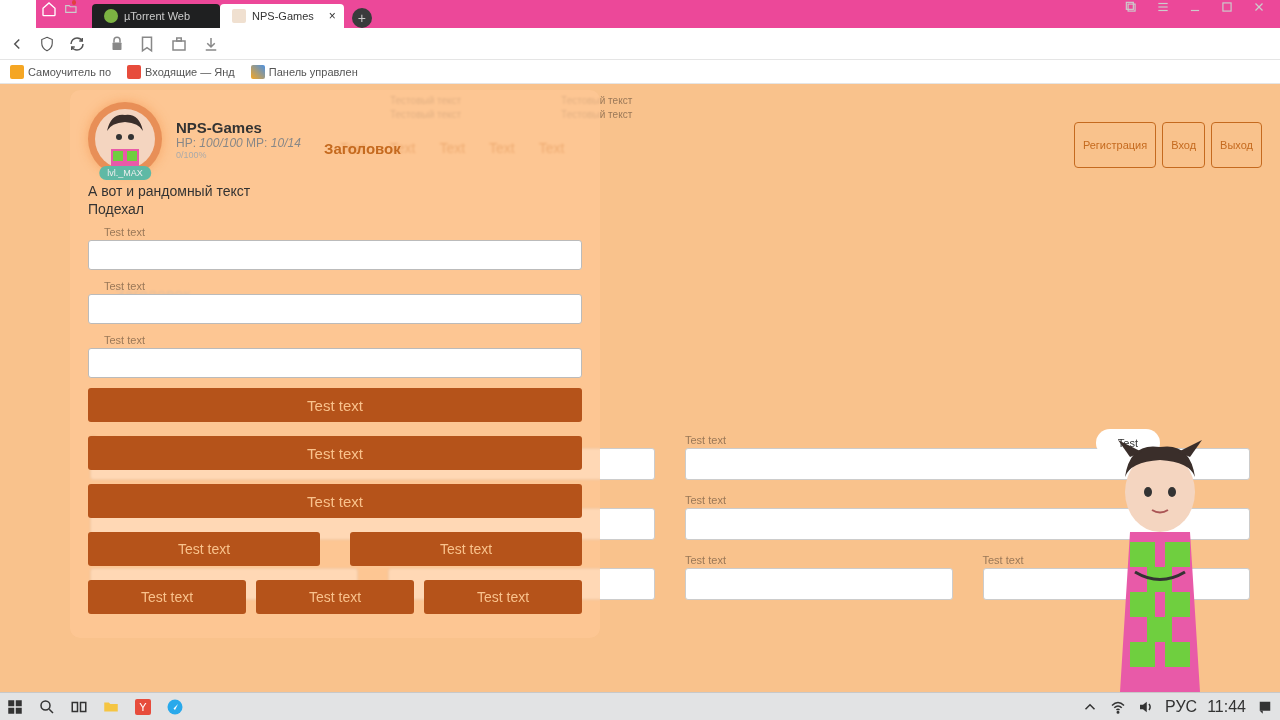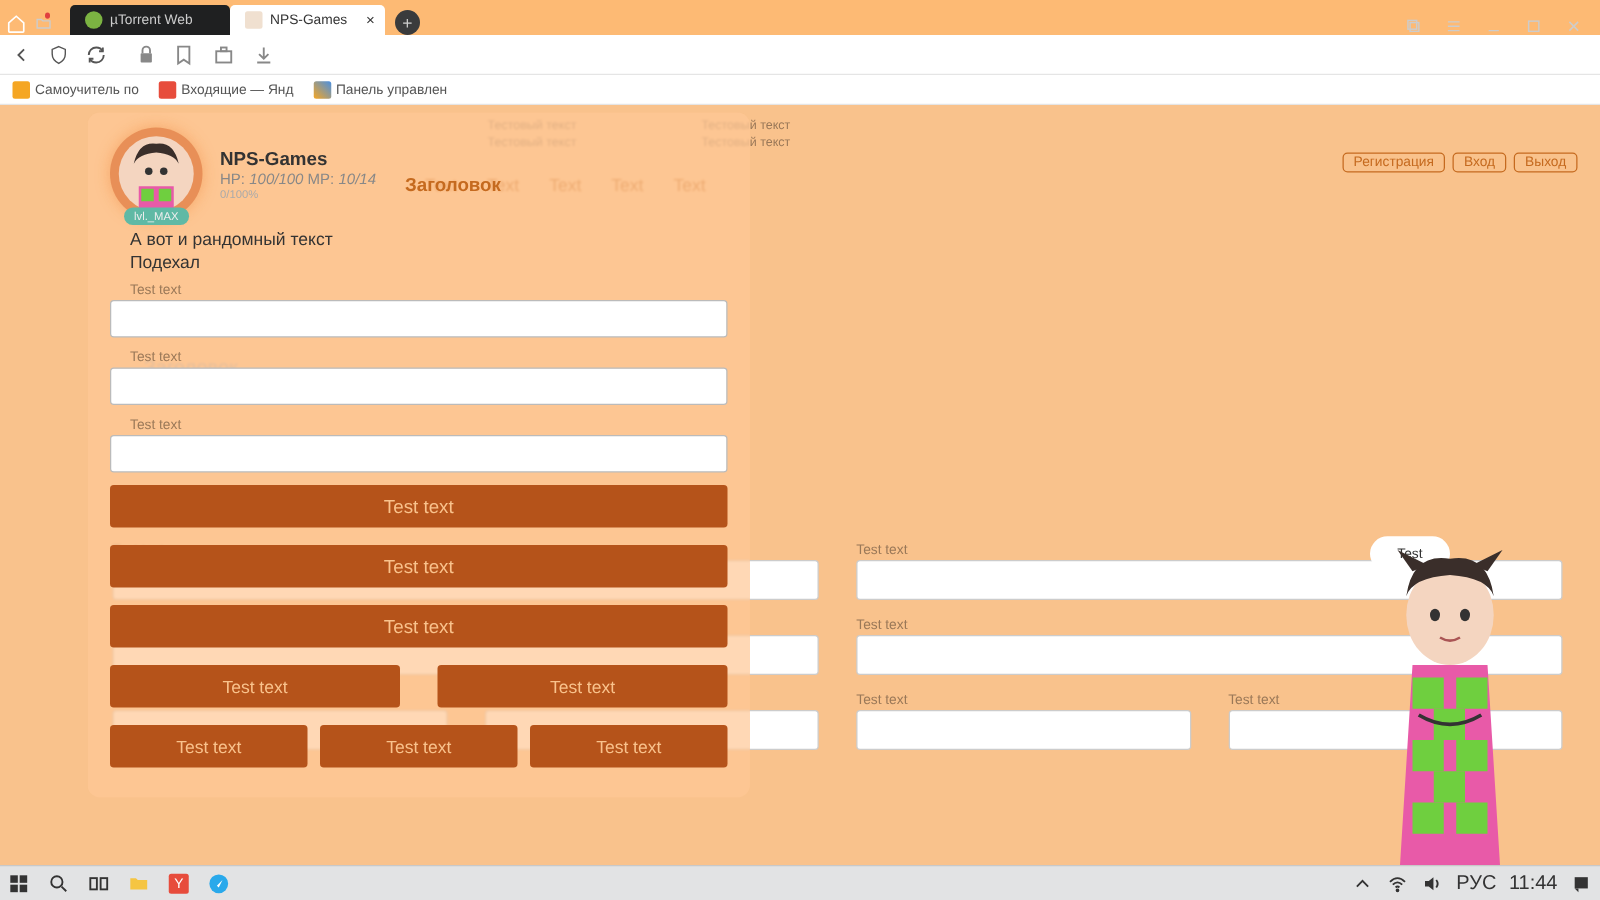--- a/index.html
+++ b/index.html
@@ -1,19 +1,19 @@
 <!DOCTYPE html>
 <html><head>
 <meta charset="utf-8">
 <style>
 * { margin: 0; padding: 0; box-sizing: border-box; font-family: Arial, sans-serif; }
 body { width: 1280px; height: 720px; overflow: hidden; background: #fff; position: relative; }
 
 
-.titlebar { height: 28px; background: #fdba74; display: flex; align-items: flex-end; color: #ccc; font-size: 11px; }
+.titlebar { height: 28px; background: #ec4899; display: flex; align-items: flex-start; color: #ccc; font-size: 11px; margin-left: 36px; }
 .titlebar-left { display: flex; align-items: center; gap: 6px; padding-left: 4px; }
 .tb-icon { width: 18px; height: 18px; display: flex; align-items: center; justify-content: center; }
 .tb-icon svg { width: 16px; height: 16px; }
 .tab-strip { display: flex; align-items: flex-end; height: 28px; margin-left: 10px; }
 .btab { height: 24px; padding: 0 30px 0 12px; display: flex; align-items: center; font-size: 11px; border-radius: 4px 4px 0 0; position: relative; }
 .btab.inactive { color: #ccc; background: #1f2021; }
 .btab.active { background: #fff; color: #333; }
 .btab .fav { width: 14px; height: 14px; margin-right: 6px; border-radius: 2px; }
 .btab .close { position: absolute; right: 8px; font-size: 12px; }
 .newtab { width: 20px; height: 20px; border-radius: 50%; background: #3a3b3c; color: #ccc; display: flex; align-items: center; justify-content: center; margin-left: 8px; font-size: 14px; }
@@ -34,21 +34,21 @@
 
 .page { position: absolute; top: 84px; left: 0; right: 0; bottom: 28px; background: #f9c28c; overflow: hidden; }
 
 
 .bg-layer { position: absolute; inset: 0; padding: 10px 30px; }
 .ghost-texts { display: flex; gap: 100px; margin-left: 360px; font-size: 10px; color: #9a7858; }
 .ghost-texts > div > div { line-height: 14px; }
 .nav-links { display: flex; gap: 24px; margin-left: 310px; margin-top: 18px; }
 .nav-links span { color: #c56a1f; font-size: 14px; }
 .auth-btns { position: absolute; right: 18px; top: 38px; display: flex; gap: 6px; }
-.auth-btn { border: 1px solid #c56a1f; color: #c56a1f; background: transparent; border-radius: 4px; padding: 1px 8px; font-size: 11px; }
+.auth-btn { border: 1px solid #c56a1f; color: #c56a1f; background: transparent; border-radius: 4px; padding: 16px 8px; font-size: 11px; }
 
 .bg-heading2 { color: #aaa; font-size: 16px; margin-left: 85px; margin-top: 130px; }
 .bg-form-grid { position: absolute; top: 350px; left: 90px; right: 30px; }
 .bg-row { display: flex; gap: 30px; margin-bottom: 14px; }
 .bg-field { flex: 1; }
 .bg-label { font-size: 11px; color: #9a7858; margin-bottom: 2px; }
 .bg-input { height: 32px; background: #fff; border: 1px solid #ccc; border-radius: 3px; }
 
 
 .speech { position: absolute; right: 120px; top: 345px; background: #fff; border-radius: 14px; padding: 8px 22px; font-size: 11px; color: #333; }
@@ -61,21 +61,21 @@
 .avatar-circle { width: 74px; height: 74px; border-radius: 50%; background: #e88f57; display: flex; align-items: center; justify-content: center; overflow: visible; position: relative; box-shadow: 0 0 12px rgba(232,120,40,0.4); }
 .avatar-circle svg { width: 64px; height: 64px; }
 .lvl-badge { position: absolute; bottom: -4px; left: 50%; transform: translateX(-50%); background: #5fb9a5; color: #eee; font-size: 9px; padding: 2px 8px; border-radius: 8px; white-space: nowrap; }
 .profile-info { flex: 1; }
 .profile-name { font-size: 15px; font-weight: bold; color: #333; }
 .profile-stats { font-size: 12px; color: #888; }
 .profile-stats i { font-style: italic; }
 .profile-sub { font-size: 9px; color: #aaa; }
 .overlay-heading { position: absolute; top: 38px; left: 236px; font-size: 15px; font-weight: bold; color: #c56a1f; }
 
-.random-text { font-size: 14px; color: #333; margin: 4px 16px 8px; line-height: 18px; }
+.random-text { font-size: 14px; color: #333; margin: 4px 0 8px; line-height: 18px; }
 
 .field-block { margin-bottom: 10px; }
 .field-label { font-size: 11px; color: #9a7858; margin-left: 16px; margin-bottom: 2px; }
 .field-input { width: 100%; height: 30px; border: 1px solid #bbb; border-radius: 3px; background: #fff; }
 
 .big-btn { width: 100%; height: 34px; background: #b5531a; color: #f9c28c; font-size: 15px; border: none; border-radius: 3px; margin-bottom: 14px; display: flex; align-items: center; justify-content: center; }
 .btn-row { display: flex; gap: 30px; margin-bottom: 14px; }
 .btn-row .half-btn { flex: 1; height: 34px; background: #b5531a; color: #f9c28c; font-size: 14px; border: none; border-radius: 3px; display: flex; align-items: center; justify-content: center; }
 .btn-row3 { display: flex; gap: 10px; }
 .btn-row3 .third-btn { flex: 1; height: 34px; background: #b5531a; color: #f9c28c; font-size: 14px; border: none; border-radius: 3px; display: flex; align-items: center; justify-content: center; }

